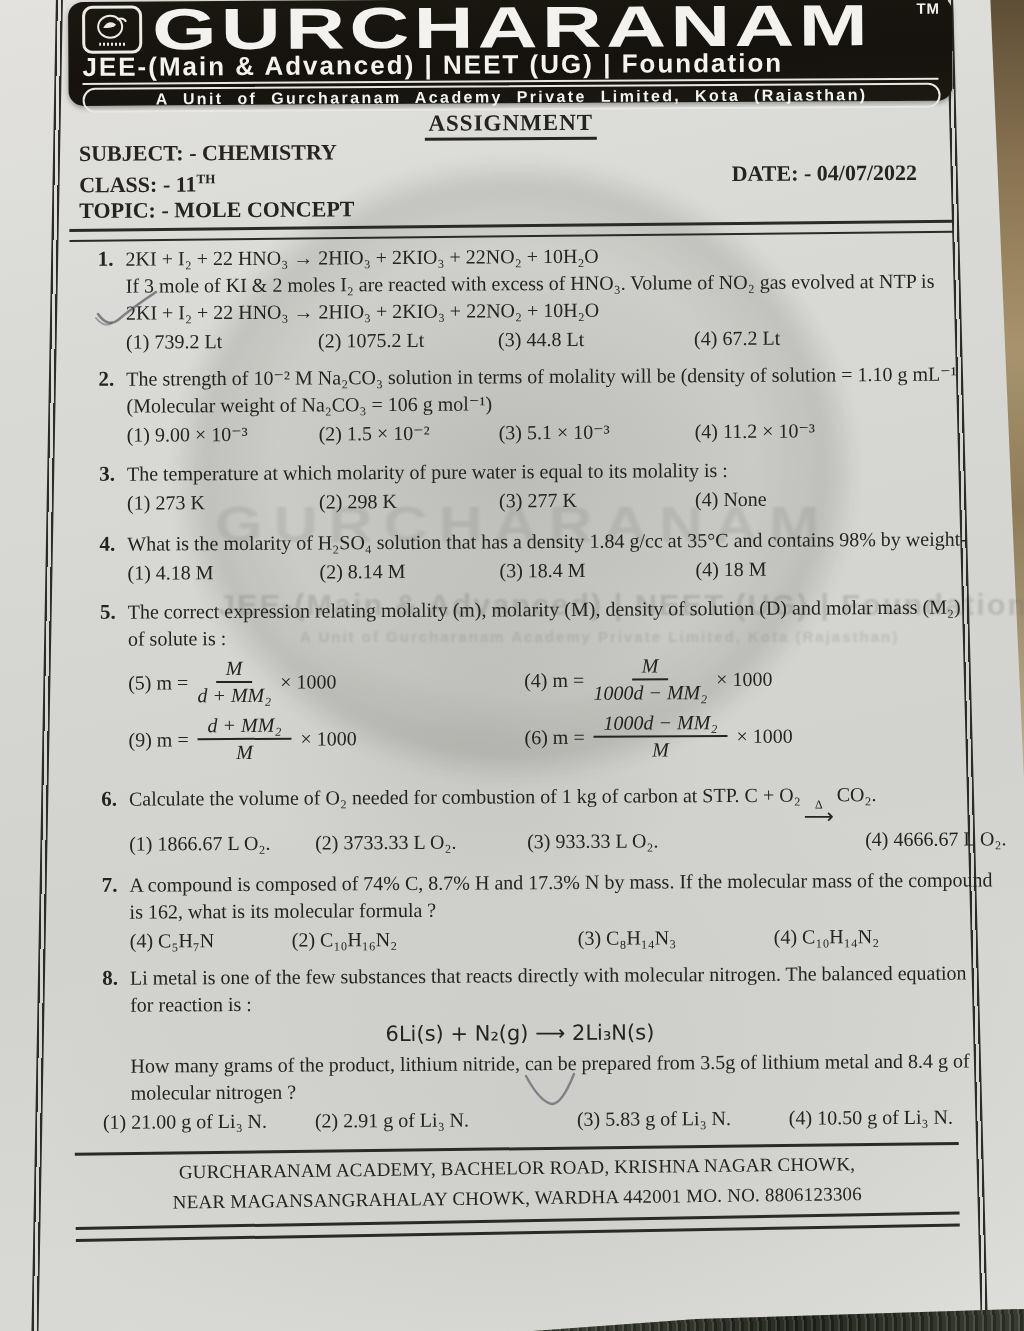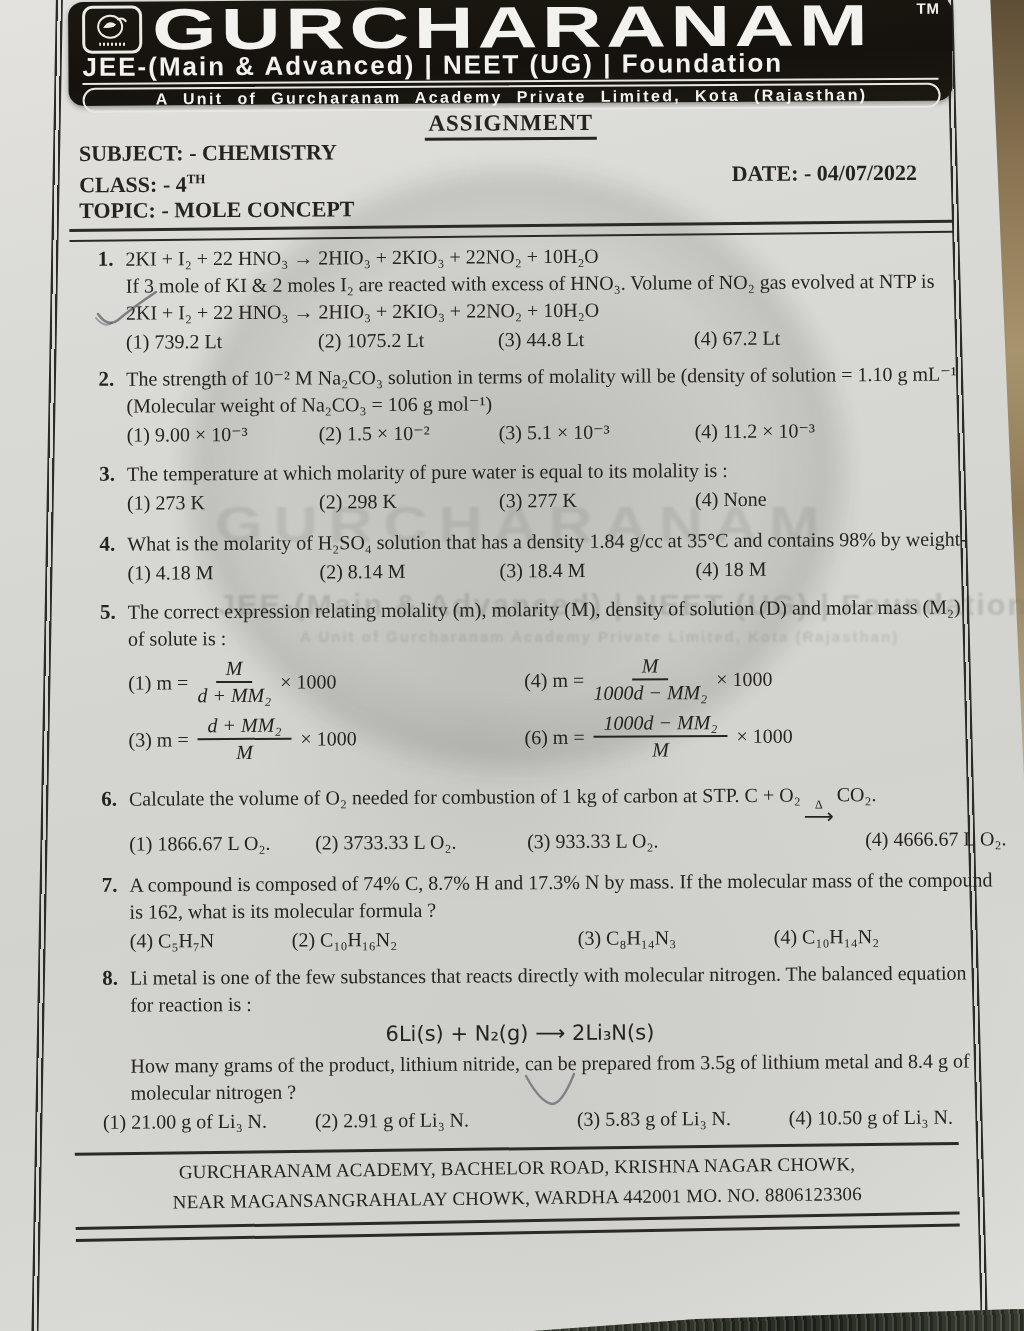--- a/index.html
+++ b/index.html
@@ -138,21 +138,21 @@
       <div class="programs">JEE-(Main &amp; Advanced) | NEET (UG) | Foundation</div>
       <div class="banner-hr"></div>
       <div class="unit-pill">A Unit of Gurcharanam Academy Private Limited, Kota (Rajasthan)</div>
     </div>
 
     <div class="title-row">
       <span class="title">ASSIGNMENT</span>
     </div>
     <div class="hdr">
       <div class="hline">SUBJECT: - CHEMISTRY</div>
-      <div class="hline"><span>CLASS: - 4</span><span class="hsup">TH</span></div>
+      <div class="hline"><span>CLASS: - 11</span><span class="hsup">TH</span></div>
       <div class="hline">TOPIC: - MOLE CONCEPT</div>
       <div class="date">DATE: - 04/07/2022</div>
     </div>
     <div class="dbl-rule"></div>
 
     <div class="q q1">
       <div class="qno">1.</div>
       <div class="qbody">
         <div class="qline">2KI + I₂ + 22 HNO₃ → 2HIO₃ + 2KIO₃ + 22NO₂ + 10H₂O</div>
         <div class="qline">If 3 mole of KI &amp; 2 moles I₂ are reacted with excess of HNO₃. Volume of NO₂ gas evolved at NTP is</div>
@@ -206,39 +206,39 @@
       </div>
     </div>
 
     <div class="q q5">
       <div class="qno">5.</div>
       <div class="qbody">
         <div class="qline">The correct expression relating molality (m), molarity (M), density of solution (D) and molar mass (M₂)</div>
         <div class="qline">of solute is :</div>
         <div class="frow">
           <span class="fitem">
-            <span>(1) m =</span>
+            <span>(5) m =</span>
             <span class="frac">
                 <span class="num">M</span>
                 <span class="den">d + MM₂</span>
               </span>
             <span>× 1000</span>
           </span>
           <span class="fitem">
             <span>(4) m =</span>
             <span class="frac">
                 <span class="num">M</span>
                 <span class="den">1000d − MM₂</span>
               </span>
             <span>× 1000</span>
           </span>
         </div>
         <div class="frow">
           <span class="fitem">
-            <span>(3) m =</span>
+            <span>(9) m =</span>
             <span class="frac">
                 <span class="num">d + MM₂</span>
                 <span class="den">M</span>
               </span>
             <span>× 1000</span>
           </span>
           <span class="fitem">
             <span>(6) m =</span>
             <span class="frac">
                 <span class="num">1000d − MM₂</span>

